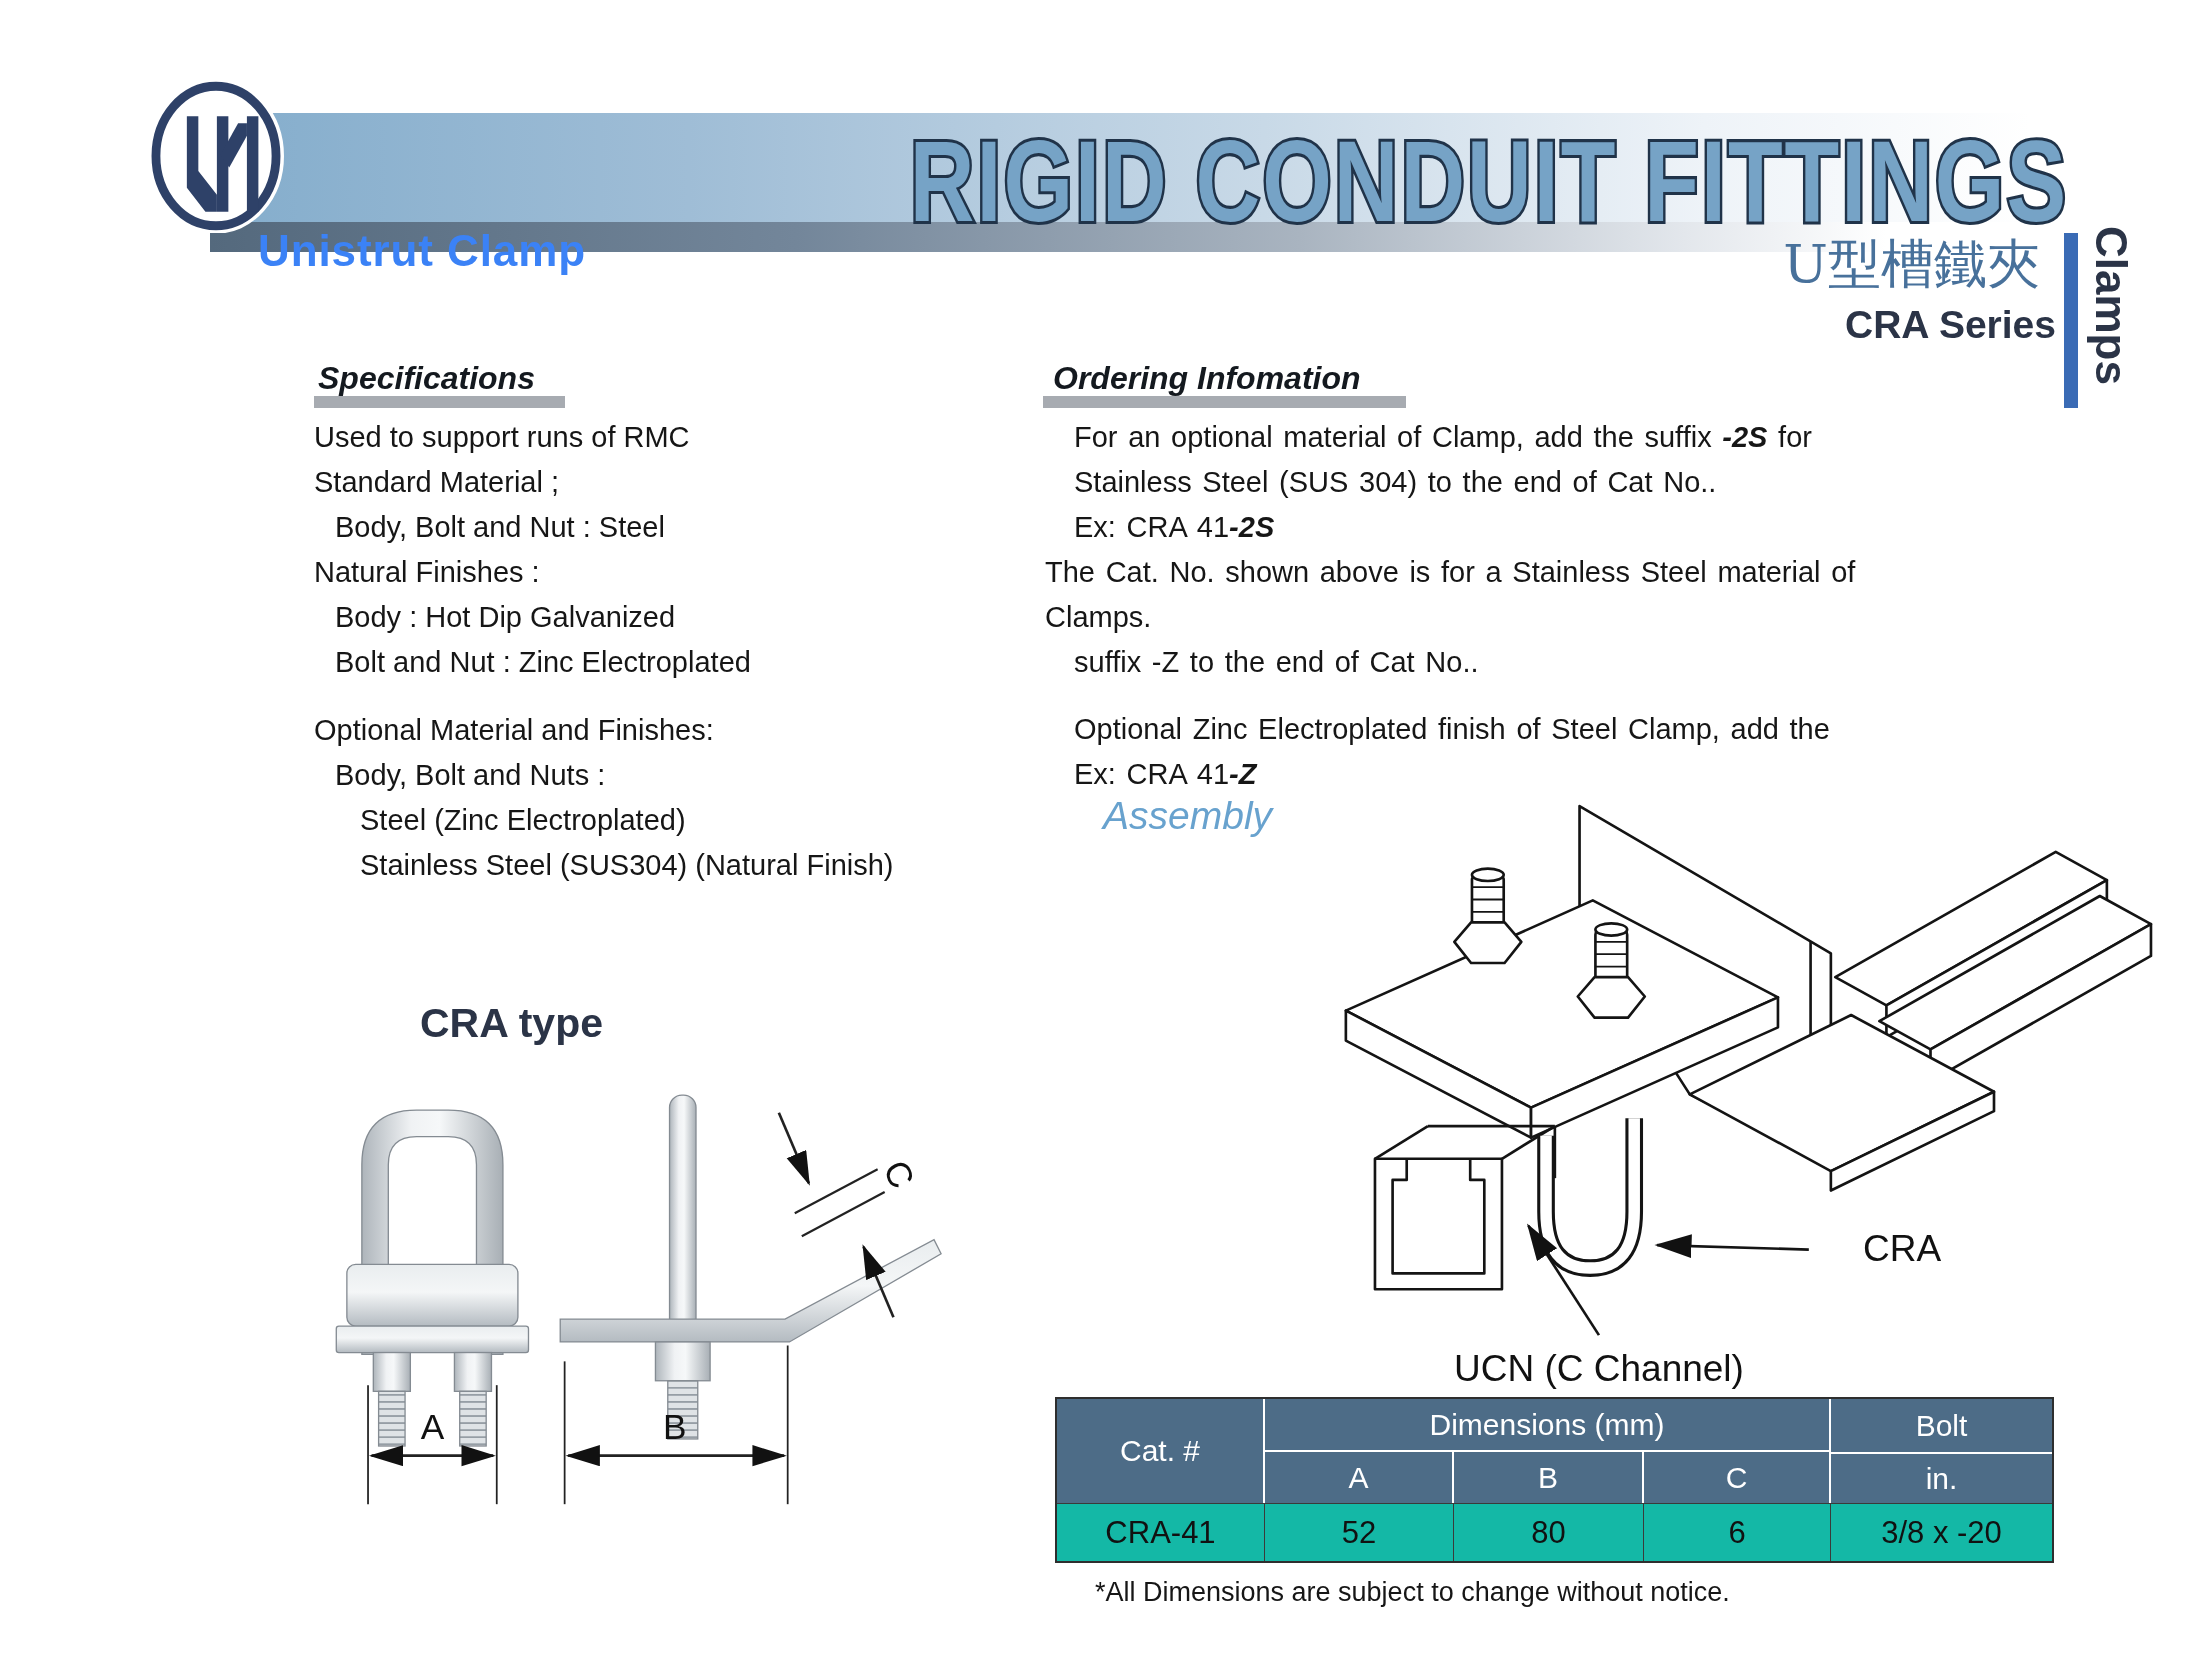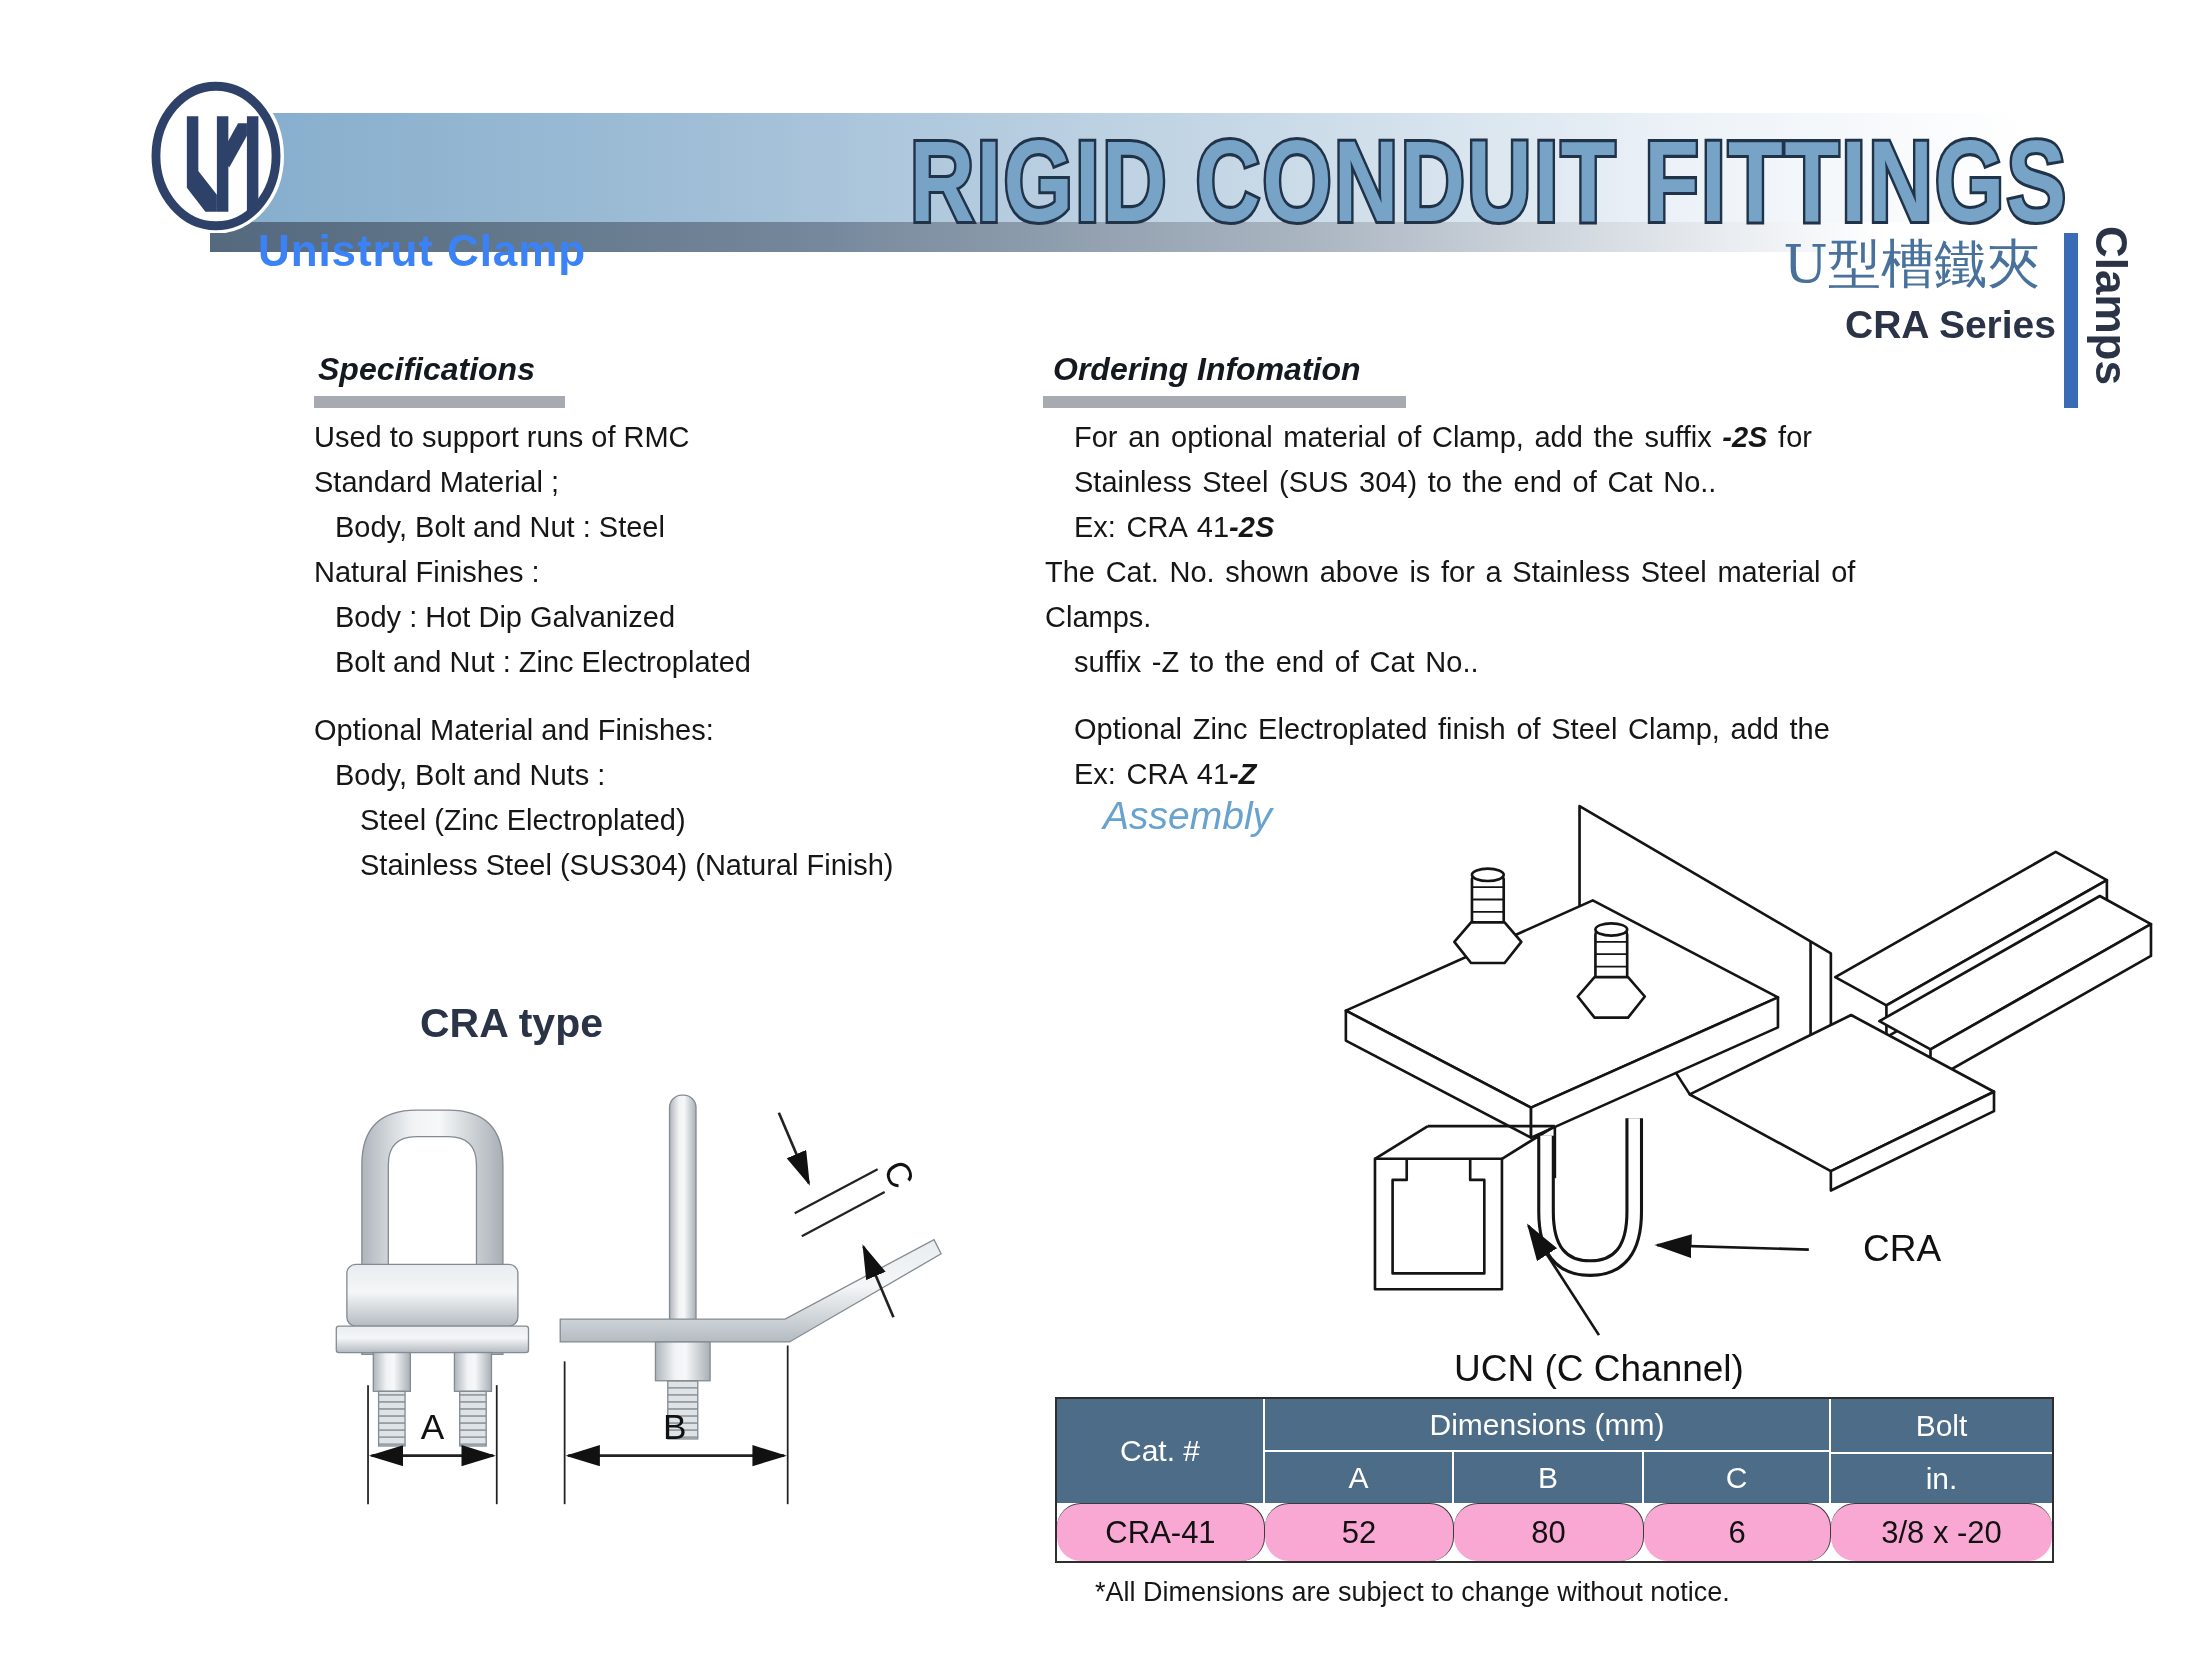--- a/index.html
+++ b/index.html
@@ -23,21 +23,21 @@
 
   
   #product-title{left:258px; top:226px; font-size:44px; font-weight:bold; color:#3b82f6; letter-spacing:0.9px;}
   #chinese-title{right:148px; top:229px; font-size:53px; color:#48719b; font-family:"DejaVu Serif", serif;}
   #series-title{right:132px; top:303px; font-size:39px; font-weight:bold; color:#2b3447;}
   #clamps-bar{left:2064px; top:233px; width:14px; height:175px; background:#3a6bb5;}
   #clamps-tab{left:2086px; top:226px; height:212px; writing-mode:vertical-rl;
     font-size:44px; font-weight:bold; color:#2b3447;}
 
   
-  .sec-head{font-size:32px; font-weight:bold; font-style:italic; color:#14191f;}
+  .sec-head{font-size:32px; font-weight:bold; font-style:italic; color:#14191f;margin-top:9px;}
   #spec-head{left:318px; top:351px;}
   #order-head{left:1053px; top:351px;}
   .head-bar{height:11.5px; background:#a7abb1;}
   #spec-bar{left:314px; top:396px; width:251px;}
   #order-bar{left:1043px; top:396px; width:363px;}
 
   
   #spec-lines{left:314px; top:415px; width:723px; font-size:29px; line-height:45px; color:#161616;}
   #spec-lines .ind1{padding-left:21px;}
   #spec-lines .ind2{padding-left:46px;}
@@ -62,23 +62,23 @@
     display:grid; grid-template-columns:208px 189px 190px 187px 1fr; grid-template-rows:53px 51px 58px;}
   #spec-table .h{background:#4d6c87; color:#fff; font-size:30px;
     display:flex; align-items:center; justify-content:center;}
   #spec-table .c-cat {grid-row:1/3; grid-column:1; border-right:2.6px solid #fff;}
   #spec-table .c-dims{grid-row:1; grid-column:2/5; border-bottom:2.6px solid #fff; border-right:2.6px solid #fff;}
   #spec-table .c-bolt{grid-row:1; grid-column:5;}
   #spec-table .c-a{grid-row:2; grid-column:2; border-right:2.6px solid #fff;}
   #spec-table .c-b{grid-row:2; grid-column:3; border-right:2.6px solid #fff;}
   #spec-table .c-c{grid-row:2; grid-column:4; border-right:2.6px solid #fff;}
   #spec-table .c-in{grid-row:2; grid-column:5; border-top:2.6px solid #fff;}
-  #spec-table .d{background:#f9a8d4; color:#111; font-size:31px; grid-row:3;
+  #spec-table .d{background:#14b8a6; color:#111; font-size:31px; grid-row:3;
     display:flex; align-items:center; justify-content:center;
-    border-top:1.8px solid #3a3a3a; border-right:1.8px solid #3a3a3a;border-radius:24px;}
+    border-top:1.8px solid #3a3a3a; border-right:1.8px solid #3a3a3a;}
   #spec-table .d:last-child{border-right:none;}
   #table-footnote{left:1055px; top:1577px; font-size:27px; color:#161616;margin-left:40px;}
 </style>
 </head>
 <body>
 
 <div id="page">
 
   <div class="abs" id="banner-blue"></div>
   <div class="abs" id="banner-gray"></div>

